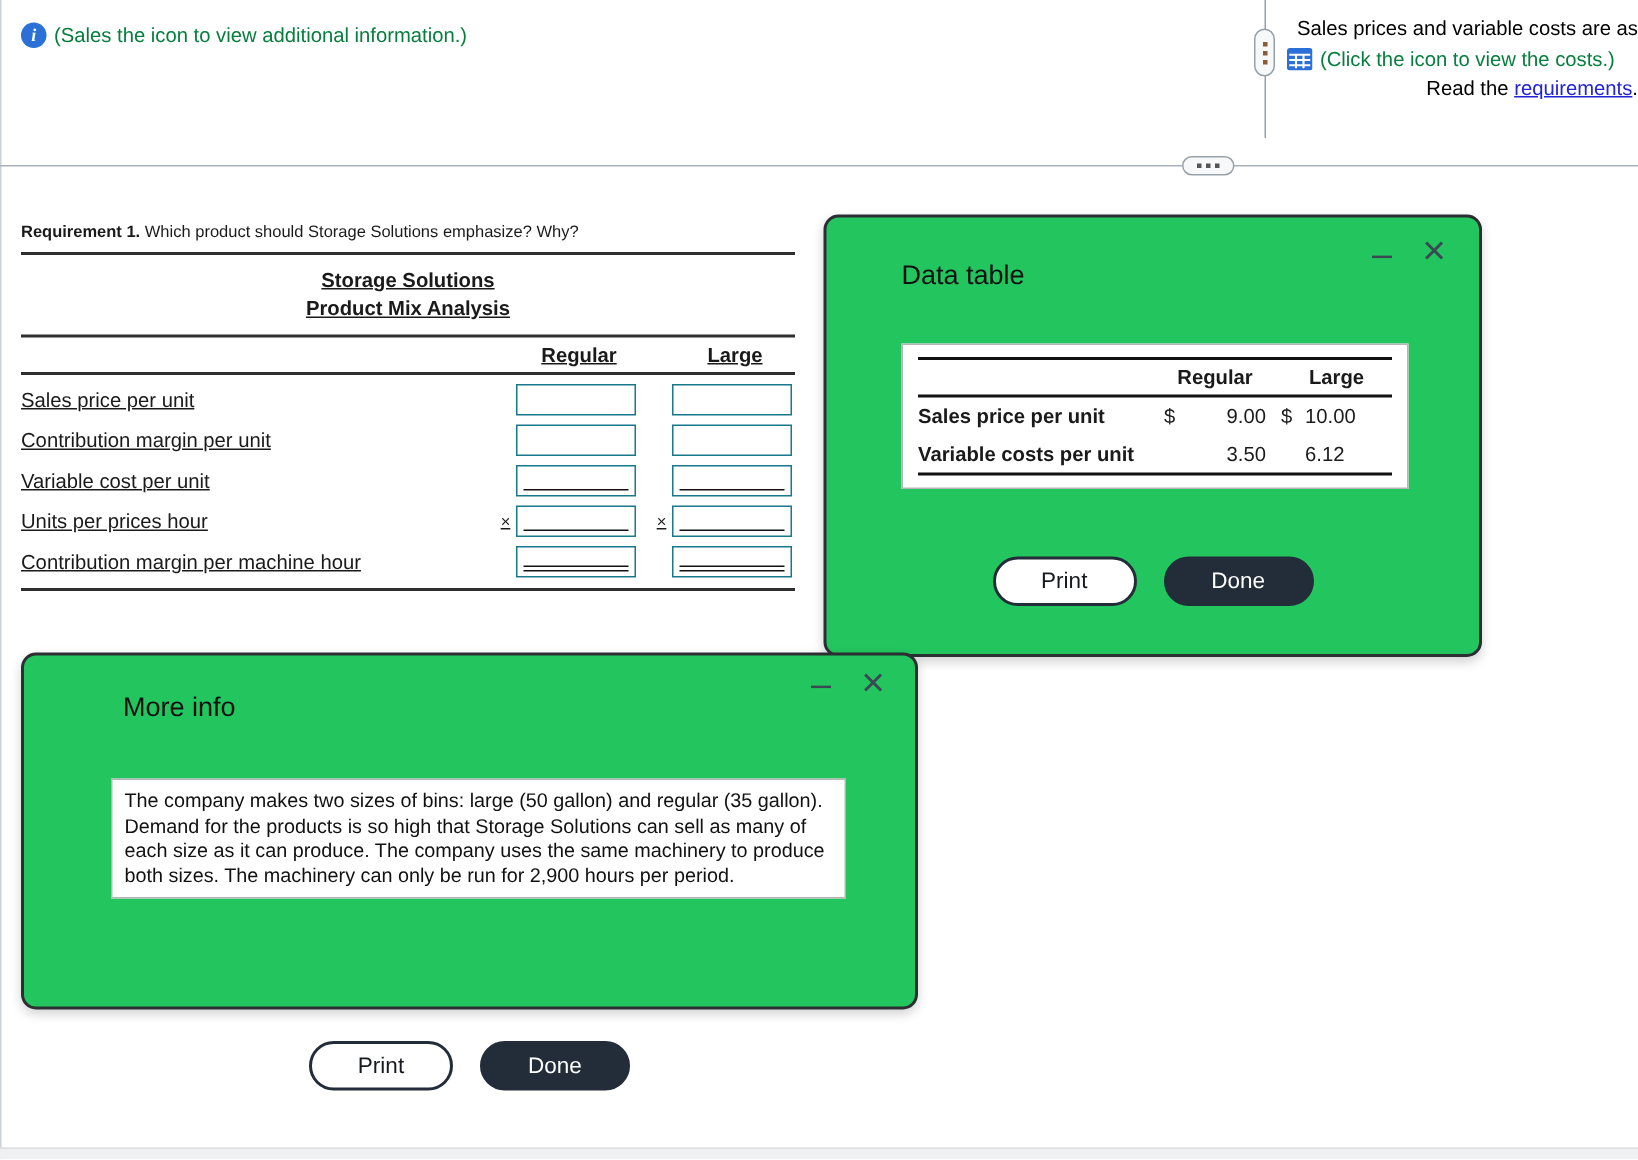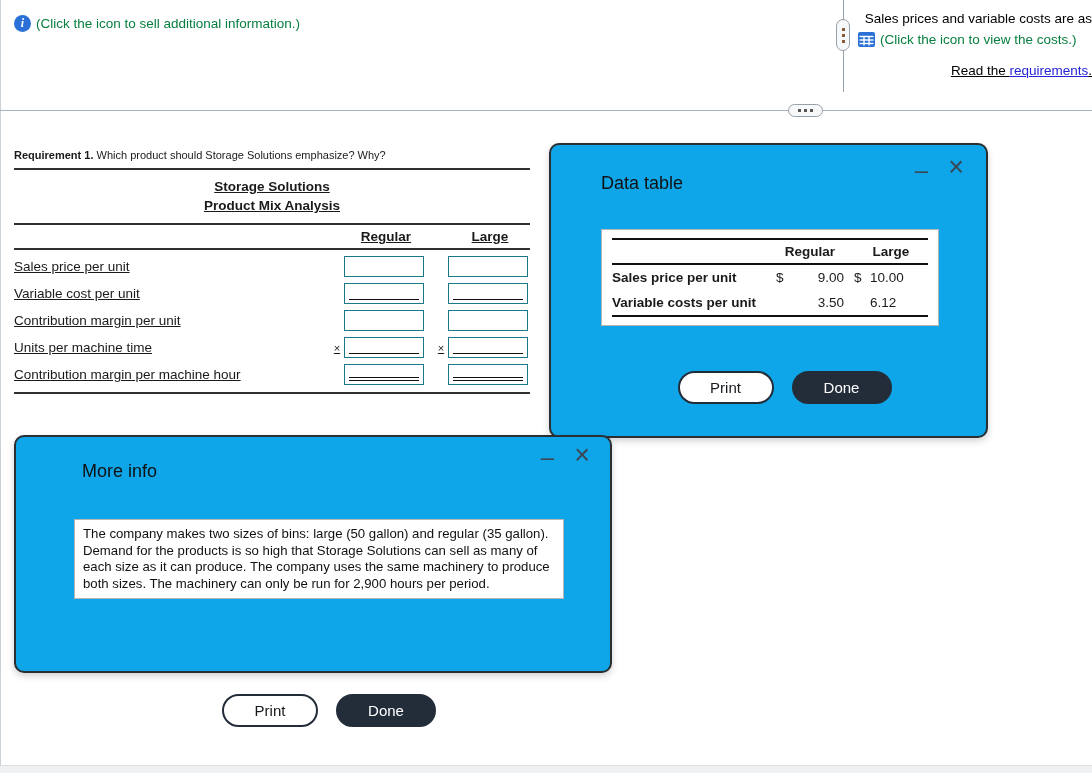--- a/index.html
+++ b/index.html
@@ -15,21 +15,21 @@
   .intro-left { position:absolute; left:14px; top:10px; width:800px; font-size:13.5px; }
   .intro-right { position:absolute; left:858px; top:10px; width:234px; font-size:13.5px; overflow:hidden;text-align:right; }
   .intro-text { color:#000; line-height:17px; white-space:nowrap; }
   .icon-row { display:flex; align-items:center; margin-top:5px; white-space:nowrap; }
   .green-link { color:#067e3e; margin-left:5px; cursor:pointer; }
   .info-icon {
     width:17px; height:17px; border-radius:50%; background:#2a70d6; color:#fff;
     display:inline-flex; align-items:center; justify-content:center; flex:0 0 17px;
     font-family:"Liberation Serif", serif; font-style:italic; font-weight:bold; font-size:12px; cursor:pointer;
   }
-  .read-line { margin-top:16px; color:#000;text-decoration:underline; }
+  .read-line { margin-top:4px; color:#000; }
   .link-blue { color:#2323d7; text-decoration:underline; cursor:pointer; }
 
   
   .v-divider { position:absolute; left:843px; top:0; width:1px; height:92px; background:#97a1aa; }
   .v-handle {
     position:absolute; left:836px; top:19px; width:14px; height:32px;
     background:#f7f8f9; border:1px solid #97a1aa; border-radius:8px;
     display:flex; flex-direction:column; align-items:center; justify-content:center; gap:3px; cursor:col-resize;
   }
   .v-handle i { width:3px; height:3px; background:#8c5a34; display:block; }
@@ -58,21 +58,21 @@
   .pm-row { display:flex; align-items:center; height:27px; }
   .pm-row > .pm-cell:last-child { margin-right:2px; }
   .pm-cell { position:relative; width:80px; height:21px; border:1px solid #17798b; background:#fff; cursor:text; }
   .pm-cell .ul { position:absolute; left:4px; right:4px; height:0; border-top:1.5px solid #111; display:none; }
   .u-single .ul.a { display:block; bottom:3px; }
   .u-double .ul.a { display:block; bottom:6px; }
   .u-double .ul.b { display:block; bottom:3px; }
 
   
   .modal {
-    position:absolute; background:#0ea5e9; border:2px solid #2b2f33; border-radius:10px;
+    position:absolute; background:#22c55e; border:2px solid #2b2f33; border-radius:10px;
     box-shadow:0 3px 7px rgba(0,0,0,0.18);
   }
   .data-modal { left:549px; top:143px; width:439px; height:295px; z-index:20; }
   .info-modal { left:14px; top:435px; width:598px; height:238px; z-index:30; }
   .modal-title { position:absolute; font-size:18px; color:#111; }
   .data-modal .modal-title { left:50px; top:28px; }
   .info-modal .modal-title { left:66px; top:24px; }
   .modal-min { position:absolute; font-size:24px; color:#3c4754; cursor:pointer; line-height:24px; }
   .modal-close { position:absolute; font-size:27px; color:#3c4754; cursor:pointer; line-height:27px; font-weight:400; }
   .data-modal .modal-min { right:58px; top:13px; }
@@ -92,42 +92,42 @@
   .dt-val { width:52px; font-size:13.5px; text-align:right; }
   .dt-val2 { width:58px; font-size:13.5px; text-align:left; }
   .dt-gapcol { width:10px; }
 
   
   .mi-box {
     position:absolute; left:58px; top:82px; width:490px; border:1px solid #b5b5b5;
     background:#fff; padding:6px 8px; font-size:13.2px; line-height:16.5px; color:#111;
   }
 
-  .btn-row { position:absolute; left:16px; width:100%; display:flex; justify-content:center; gap:18px; }
+  .btn-row { position:absolute; left:0; width:100%; display:flex; justify-content:center; gap:18px; }
   .data-modal .btn-row { top:226px; }
   .info-modal .btn-row { top:257px; }
   .btn {
     height:33px; border-radius:17px; font-size:15px; font-family:inherit;
     display:flex; align-items:center; justify-content:center; cursor:pointer;
   }
   .btn-print { width:96px; background:#fff; border:2px solid #232d3a; color:#16191d; }
   .btn-done { width:100px; background:#232d3a; border:2px solid #232d3a; color:#fff; }
 
   .grid-icon { display:inline-flex; flex:0 0 17px; cursor:pointer; }
 </style>
 </head>
 <body>
 
 <div class="page">
   <div class="left-edge"></div>
 
   <section class="intro-left">
     <div class="icon-row">
       <span class="info-icon">i</span>
-      <span class="green-link">(Click the icon to sell additional information.)</span>
+      <span class="green-link">(Sales the icon to view additional information.)</span>
     </div>
   </section>
 
   <div class="v-divider"></div>
   <div class="v-handle">
       <i></i>
       <i></i>
       <i></i>
     </div>
 
@@ -180,44 +180,44 @@
 
         <div class="pm-row u-none">
           <div class="pm-label">Sales price per unit</div>
           <div class="pm-mult"></div>
           <div class="pm-cell"></div>
           <div class="pm-gap"></div>
           <div class="pm-mult"></div>
           <div class="pm-cell"></div>
         </div>
 
+        <div class="pm-row u-none">
+          <div class="pm-label">Contribution margin per unit</div>
+          <div class="pm-mult"></div>
+          <div class="pm-cell"></div>
+          <div class="pm-gap"></div>
+          <div class="pm-mult"></div>
+          <div class="pm-cell"></div>
+        </div>
+
         <div class="pm-row u-single">
           <div class="pm-label">Variable cost per unit</div>
           <div class="pm-mult"></div>
           <div class="pm-cell">
               <i class="ul a"></i>
             </div>
           <div class="pm-gap"></div>
           <div class="pm-mult"></div>
           <div class="pm-cell">
               <i class="ul a"></i>
             </div>
         </div>
 
-        <div class="pm-row u-none">
-          <div class="pm-label">Contribution margin per unit</div>
-          <div class="pm-mult"></div>
-          <div class="pm-cell"></div>
-          <div class="pm-gap"></div>
-          <div class="pm-mult"></div>
-          <div class="pm-cell"></div>
-        </div>
-
         <div class="pm-row u-single">
-          <div class="pm-label">Units per machine time</div>
+          <div class="pm-label">Units per prices hour</div>
           <div class="pm-mult">×</div>
           <div class="pm-cell">
               <i class="ul a"></i>
             </div>
           <div class="pm-gap"></div>
           <div class="pm-mult">×</div>
           <div class="pm-cell">
               <i class="ul a"></i>
             </div>
         </div>

